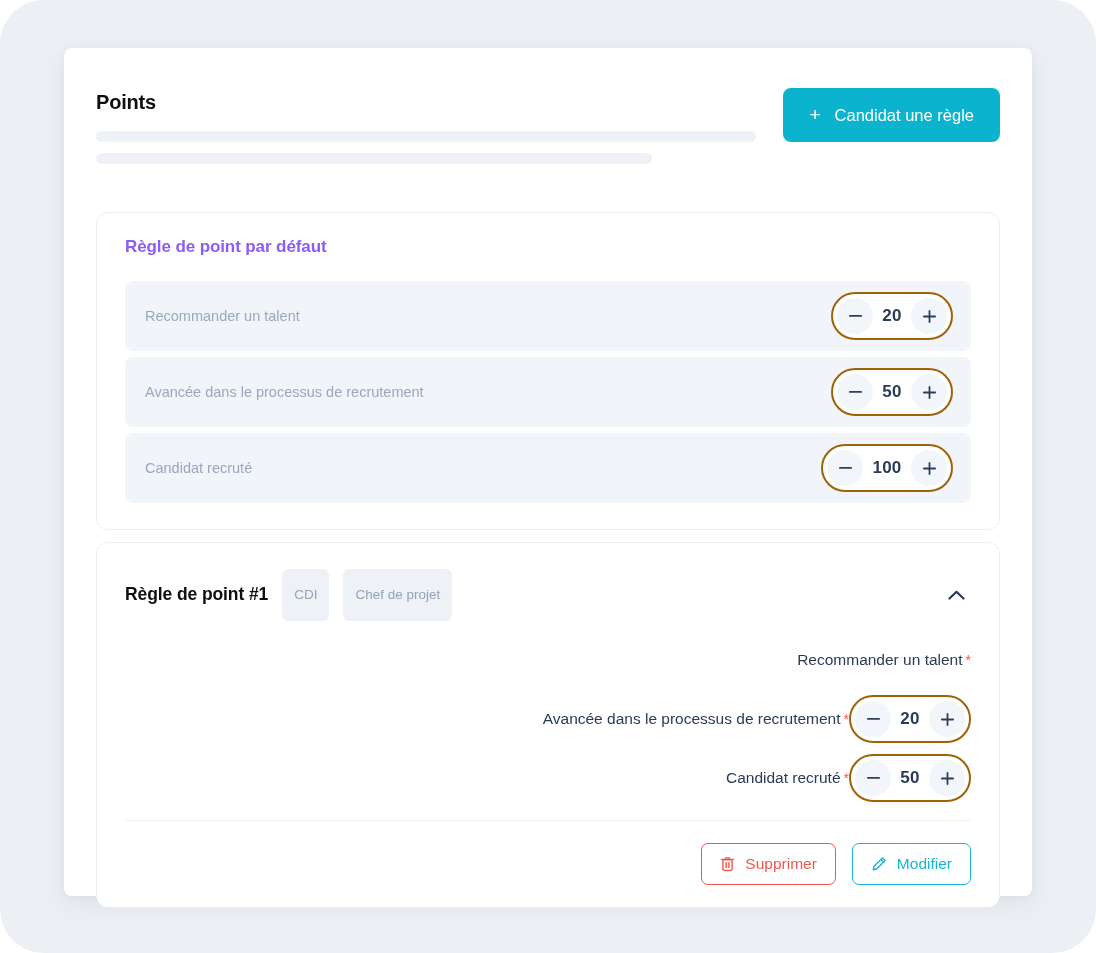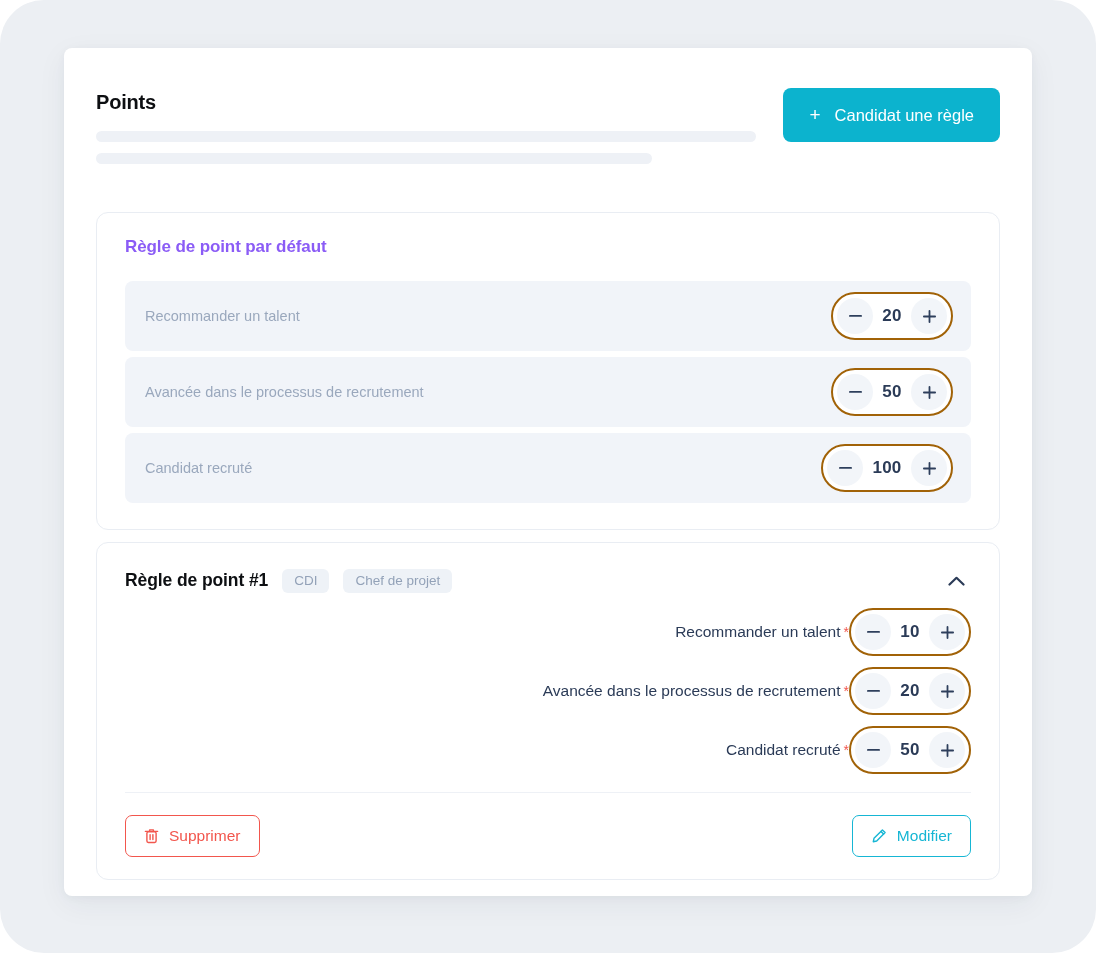--- a/index.html
+++ b/index.html
@@ -191,21 +191,21 @@
     font-weight: bold;
     color: #0d0f12;
     letter-spacing: -0.1px;
   }
 
   .badge {
     background: #eef2f7;
     color: #93a2b8;
     border-radius: 6px;
     font-size: 13.5px;
-    padding: 5px 12px;
+    padding: 19px 12px;
     line-height: 1;
     white-space: nowrap;
   }
 
   .collapse-toggle {
     position: absolute;
     right: 0;
     top: 50%;
     transform: translateY(-50%);
     background: none;
@@ -239,21 +239,21 @@
 
   
   .rule-divider {
     height: 1px;
     background: #eef1f6;
     margin-top: 12px;
   }
 
   .rule-actions {
     display: flex;
-    justify-content: space-between;
+    justify-content: flex-end;
     gap: 16px;
     margin-top: 22px;
   }
 
   .action-btn {
     height: 42px;
     padding: 0 18px;
     border-radius: 7px;
     background: #ffffff;
     font-family: inherit;
@@ -370,34 +370,20 @@
         </svg>
       </button>
     </div>
 
     <div class="rule-rows">
 
       <div class="rule-row">
         <span class="rule-row-label">
           <span>Recommander un talent</span><span class="required-mark">*</span>
         </span>
-        <div class="stepper">
-          <button class="stepper-btn">
-            <svg width="13" height="2" viewBox="0 0 13 2">
-              <rect width="13" height="1.8" rx="0.9" fill="#2e3f5c"></rect>
-            </svg>
-          </button>
-          <span class="stepper-value">10</span>
-          <button class="stepper-btn">
-            <svg width="13" height="13" viewBox="0 0 13 13">
-              <rect y="5.6" width="13" height="1.8" rx="0.9" fill="#2e3f5c"></rect>
-              <rect x="5.6" width="1.8" height="13" rx="0.9" fill="#2e3f5c"></rect>
-            </svg>
-          </button>
-        </div>
       </div>
 
       <div class="rule-row">
         <span class="rule-row-label">
           <span>Avancée dans le processus de recrutement</span><span class="required-mark">*</span>
         </span>
         <div class="stepper">
           <button class="stepper-btn">
             <svg width="13" height="2" viewBox="0 0 13 2">
               <rect width="13" height="1.8" rx="0.9" fill="#2e3f5c"></rect>

